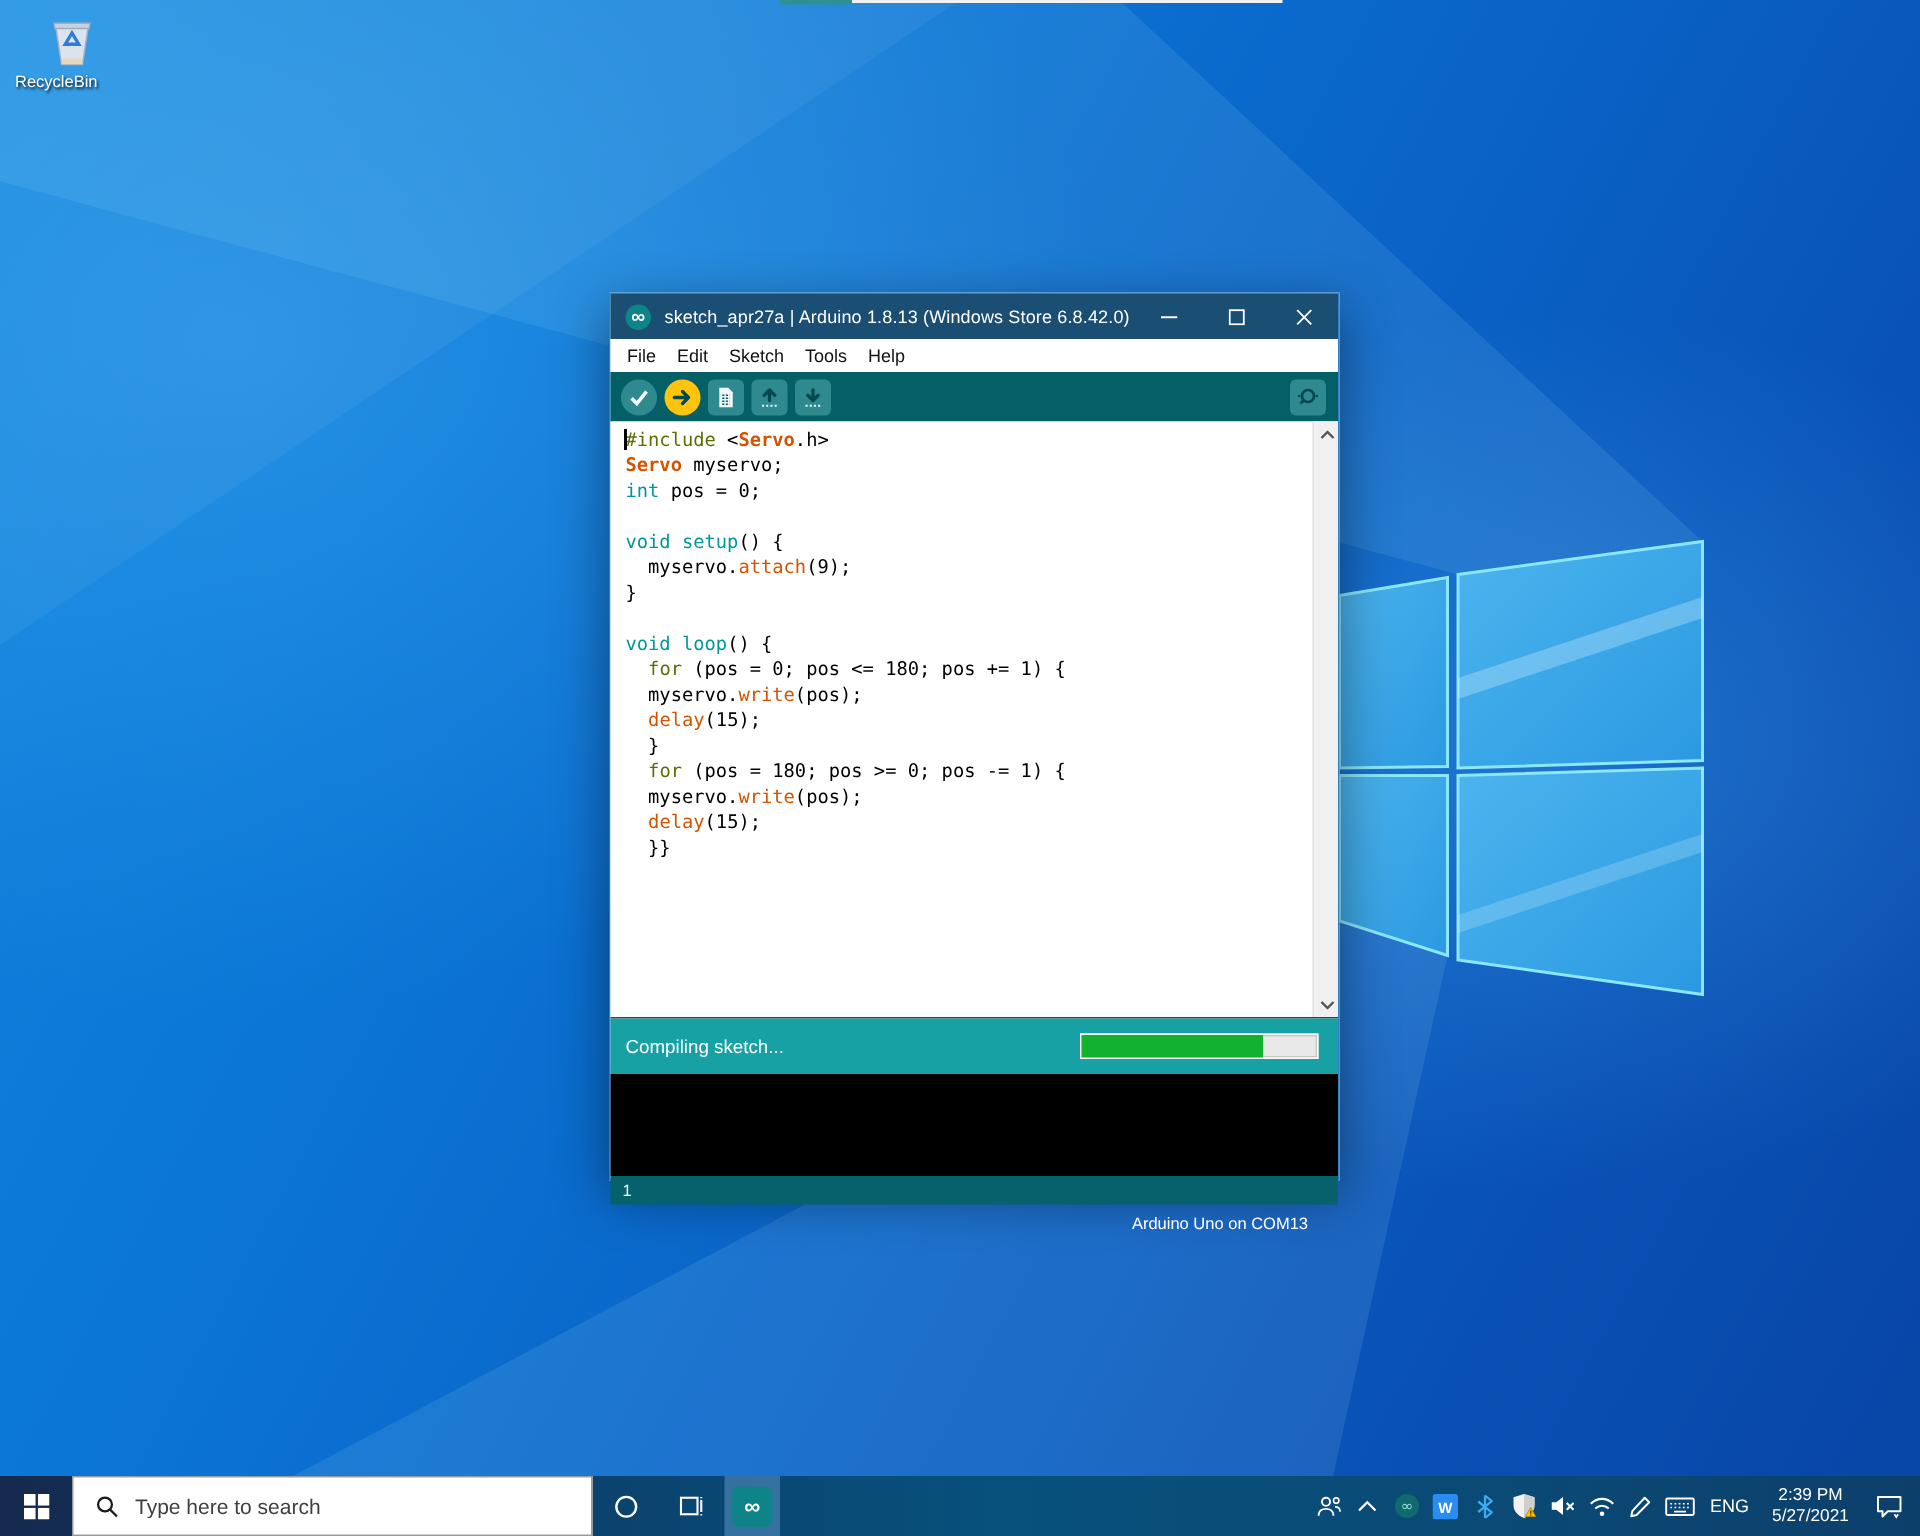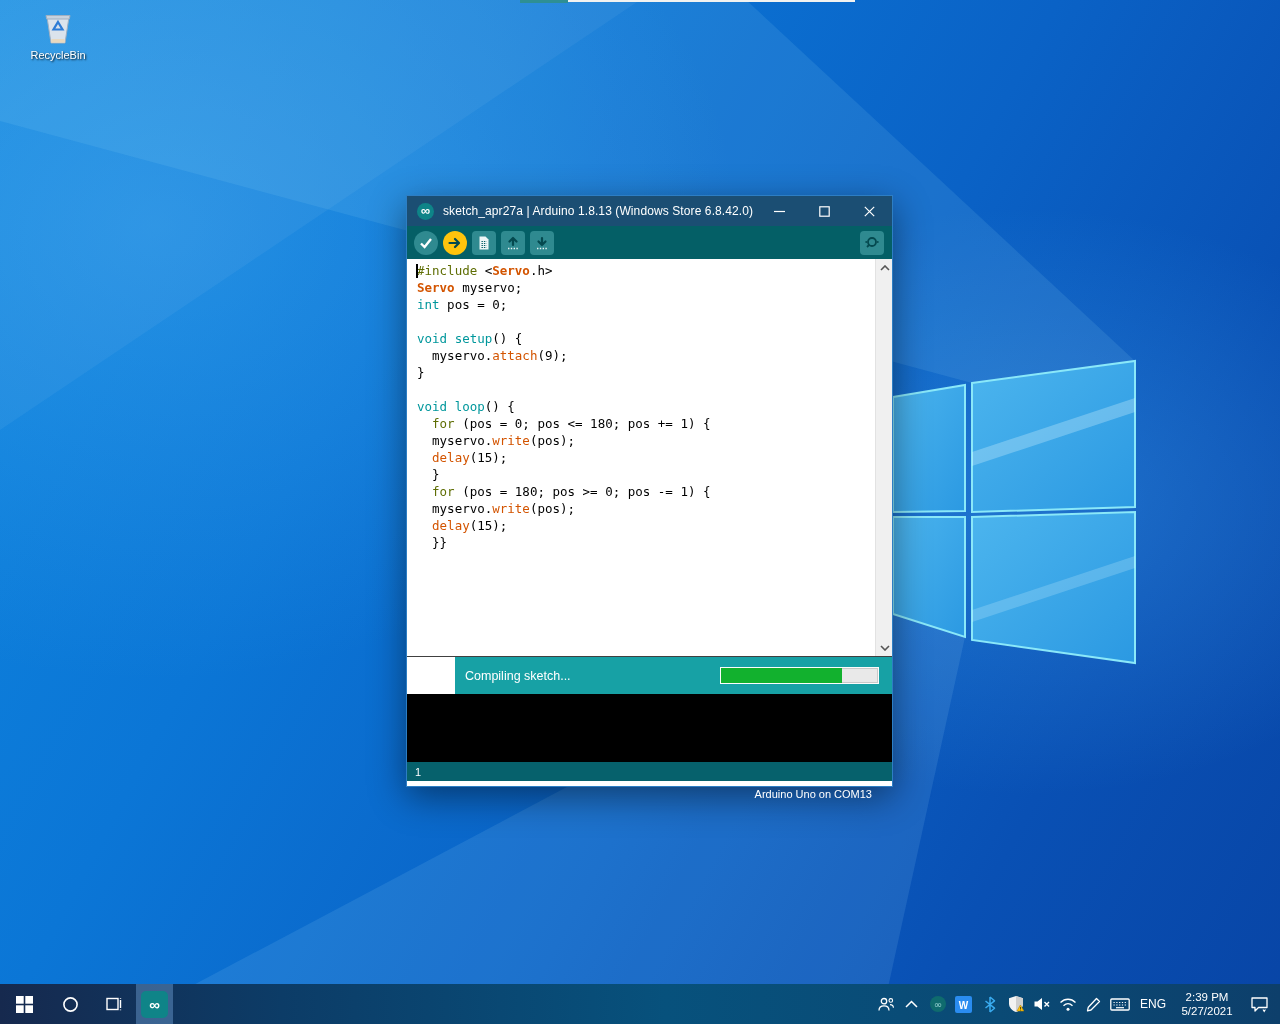--- a/index.html
+++ b/index.html
@@ -13,21 +13,21 @@
       radial-gradient(ellipse 900px 700px at 12% 22%, rgba(80,180,245,.35), transparent 65%),
       linear-gradient(118deg, #0f86df 0%, #0b76d6 30%, #0a62c6 58%, #0950b4 80%, #0845a6 100%);
   }
   .wallpaper-svg { position:absolute; inset:0; }
 
   
   .peek-teal  { position:absolute; left:520px; top:0; width:48px;  height:3px; background:#2e8f94; }
   .peek-white { position:absolute; left:568px; top:0; width:287px; height:2px; background:#f2f2f0; }
 
   
-  .recycle { position:absolute; left:20px; top:8px; width:76px; text-align:center; }
+  .recycle { position:absolute; left:10px; top:8px; width:76px; text-align:left; }
   .recycle .lbl { color:#fff; font-size:11px; text-shadow:1px 1px 2px rgba(0,0,0,.9); margin-top:1px; display:block; }
 
   
   .win {
     position:absolute; left:406px; top:195px; width:487px; height:592px;
     border:1px solid var(--winborder); box-shadow:0 10px 34px rgba(0,0,0,.45);
     display:flex; flex-direction:column; background:#fff;
   }
   .titlebar { height:30px; background:var(--titlebar); display:flex; align-items:center; color:#fff; flex:0 0 auto; }
   .titlebar .app-ico { width:17px; height:17px; border-radius:50%; background:#0e8488; color:#fff;
@@ -51,21 +51,21 @@
   .tab-drop i { width:0; height:0; border-left:6px solid transparent; border-right:6px solid transparent; border-top:7px solid #045f66; }
 
   .editor { height:398px; background:#fff; position:relative; border-bottom:1px solid #404040; flex:0 0 auto; }
   .code { position:absolute; left:0; top:0; right:17px; bottom:0; padding:3px 0 0 10px;
     font-family:"DejaVu Sans Mono",monospace; font-size:12.5px; line-height:17px; white-space:pre; overflow:hidden; }
   .caret { position:absolute; left:9px; top:5px; width:2px; height:14px; background:#000; }
   .scrollbar { position:absolute; right:0; top:0; bottom:0; width:17px; background:#f0f0f0; border-left:1px solid #e2e2e2; }
   .sb-btn { position:absolute; left:0; width:17px; height:17px; display:flex; align-items:center; justify-content:center; }
   .sb-top { top:0; } .sb-bot { bottom:0; }
 
-  .statusstrip { height:37px; background:var(--statusbg); position:relative; display:flex; align-items:center; flex:0 0 auto;margin-left:48px; }
+  .statusstrip { height:37px; background:var(--statusbg); position:relative; display:flex; align-items:center; flex:0 0 auto; }
   .statusstrip .msg { color:#fff; font-size:12.5px; margin-left:10px; }
   .progress { position:absolute; right:13px; top:10px; width:159px; height:17px; background:#e9e9e9;
     border:1px solid #fbfbfb; box-shadow:inset 0 0 0 1px #c9c9c9; }
   .progress .fill { height:100%; background:var(--progressgreen); }
   .console { height:68px; background:var(--consolebg); flex:0 0 auto; }
   .linestatus { height:19px; background:var(--linestatusbg); color:#fff; font-size:11px;
     display:flex; align-items:center; padding:0 20px 0 8px; flex:0 0 auto; }
   .linestatus .board { margin-left:auto;margin-top:44px; }
 
   
@@ -145,20 +145,27 @@
           </svg>
       </div>
       <div class="cap">
         <svg class="svgico" width="11" height="11" viewBox="0 0 11 11">
             <path d="M0.8 0.8 L10.2 10.2 M10.2 0.8 L0.8 10.2" stroke="#fff" stroke-width="1.2"></path>
           </svg>
       </div>
     </div>
   </div>
 
+  <div class="menubar">
+      <span>File</span>
+      <span>Edit</span>
+      <span>Sketch</span>
+      <span>Tools</span>
+      <span>Help</span>
+    </div>
 
   <div class="toolbar">
     <div class="tbtn round">
       <svg class="svgico" width="18" height="18" viewBox="0 0 18 18">
           <polyline points="4,9.5 7.6,13 14,5" fill="none" stroke="#fff" stroke-width="2.4"></polyline>
         </svg>
     </div>
     <div class="tbtn round yellow">
       <svg class="svgico" width="18" height="18" viewBox="0 0 18 18">
           <path d="M3.5 9 H12.5 M9 5 L13 9 L9 13" fill="none" stroke="#04494f" stroke-width="2.2" stroke-linecap="round" stroke-linejoin="round"></path>
@@ -227,20 +234,27 @@
 
 <div class="taskbar">
   <div class="start">
     <svg class="svgico" width="17" height="17" viewBox="0 0 17 17">
       <rect x="0" y="0" width="7.7" height="7.7" fill="#fff"></rect>
         <rect x="9.3" y="0" width="7.7" height="7.7" fill="#fff"></rect>
       <rect x="0" y="9.3" width="7.7" height="7.7" fill="#fff"></rect>
         <rect x="9.3" y="9.3" width="7.7" height="7.7" fill="#fff"></rect>
     </svg>
   </div>
+  <div class="searchbox">
+    <svg class="svgico" width="17" height="17" viewBox="0 0 17 17">
+      <circle cx="7" cy="7" r="4.6" fill="none" stroke="#1b1b1b" stroke-width="1.5"></circle>
+      <line x1="10.6" y1="10.6" x2="15" y2="15" stroke="#1b1b1b" stroke-width="1.5"></line>
+    </svg>
+    <input type="text" placeholder="Type here to search" style="">
+  </div>
   <div class="tb-ico">
     <svg class="svgico" width="17" height="17" viewBox="0 0 17 17">
         <circle cx="8.5" cy="8.5" r="6.6" fill="none" stroke="#fff" stroke-width="1.6"></circle>
       </svg>
   </div>
   <div class="tb-ico">
     <svg class="svgico" width="18" height="18" viewBox="0 0 18 18">
       <rect x="2" y="3.5" width="11" height="11" fill="none" stroke="#fff" stroke-width="1.4"></rect>
       <path d="M15.5 5 v8 M15.5 3 v0.8 M15.5 14.5 v0.8" stroke="#fff" stroke-width="1.4"></path>
     </svg>

